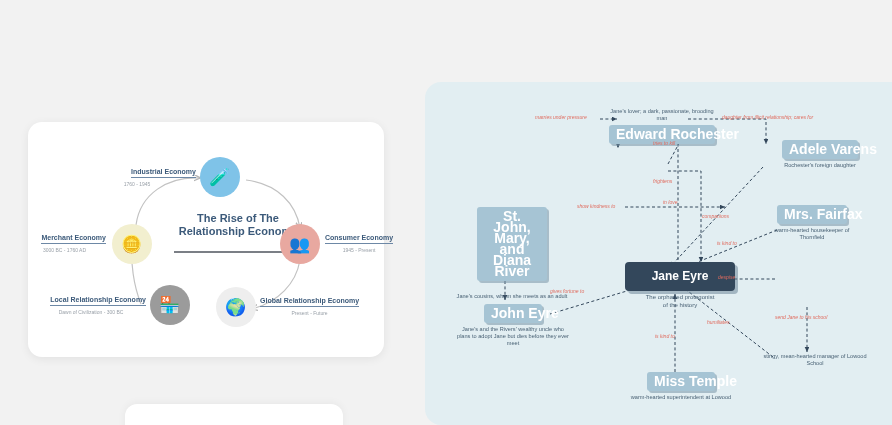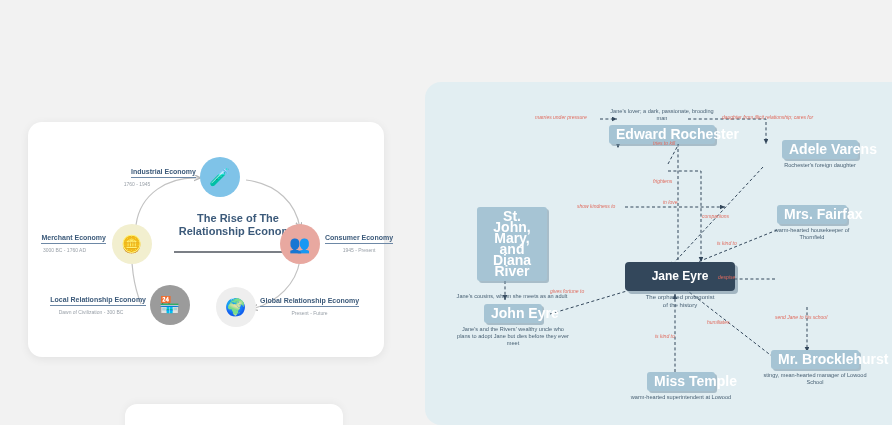--- a/index.html
+++ b/index.html
@@ -203,21 +203,20 @@
       <div class="mdesc">Rochester's foreign daughter</div>
     </div>
 
     <div class="mnode" style="left:335px;top:123px;width:104px;">
       <div class="mbox" style="width:56px;margin:0 auto;">Mrs. Fairfax</div>
       <div class="mdesc" style="width:86px;margin-left:auto;margin-right:auto;">warm-hearted housekeeper of Thornfield</div>
     </div>
 
 
     <div class="mnode" style="left:330px;top:268px;width:120px;">
-      <div class="mbox" style="width:74px;margin:0 auto;">Mr. Brocklehurst</div>
       <div class="mdesc">stingy, mean-hearted manager of Lowood School</div>
     </div>
 
     <div class="mnode" style="left:28px;top:113px;width:118px;">
       <div class="mbox multi" style="width:56px;margin:12px auto;">St. John, Mary, and Diana River</div>
       <div class="mdesc">Jane's cousins, whom she meets as an adult</div>
     </div>
 
     <div class="mnode" style="left:30px;top:222px;width:116px;">
       <div class="mbox" style="width:44px;margin:0 auto;">John Eyre</div>

